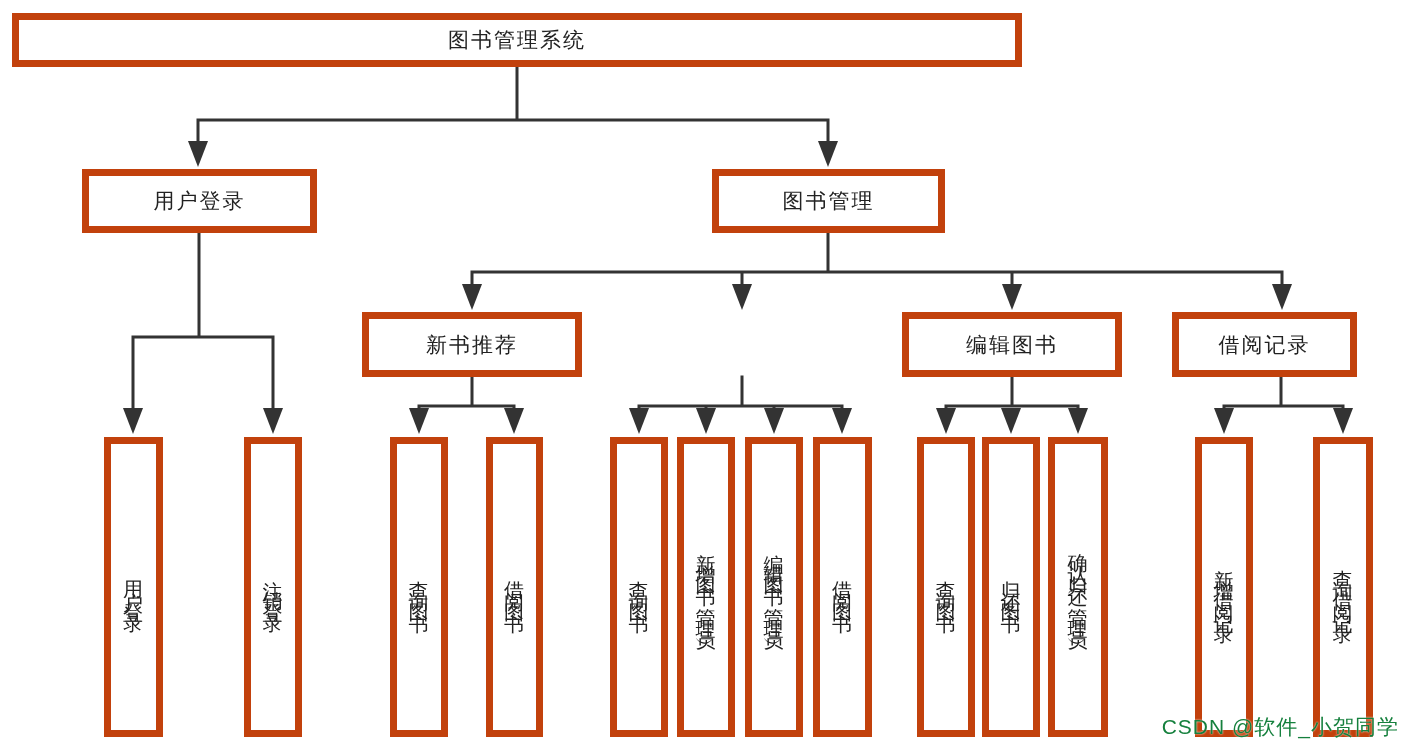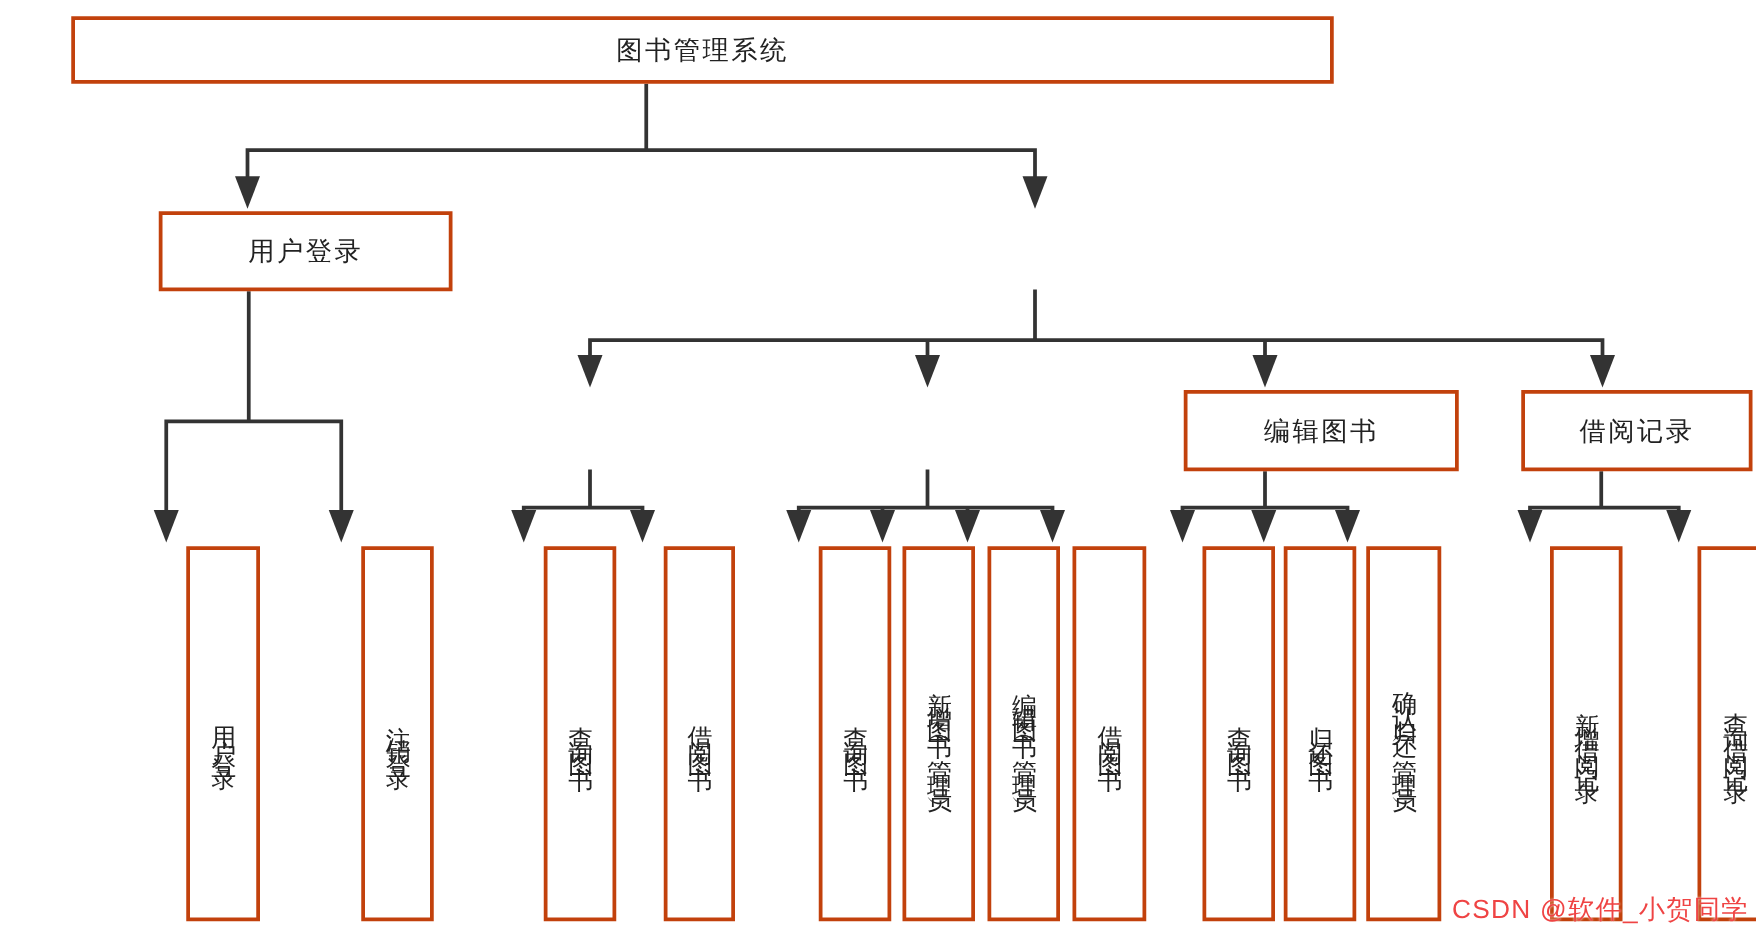--- a/index.html
+++ b/index.html
@@ -12,27 +12,26 @@
     overflow: hidden;
   }
   #edges {
     position: absolute;
     left: 0; top: 0;
     width: 1405px; height: 747px;
   }
   .box {
     position: absolute;
     box-sizing: border-box;
-    border: 3px solid #c2410c;
+    border: 7px solid #c2410c;
     background: #ffffff;
     display: flex;
     align-items: center;
     justify-content: center;
     color: #222222;
-    margin-left: 45px;
   }
   .hlabel {
     font-size: 21px;
     letter-spacing: 2px;
     white-space: nowrap;
   }
   .root-box    { left: 12px;  top: 13px;  width: 1010px; height: 54px; }
   .l2a         { left: 82px;  top: 169px; width: 235px;  height: 64px; }
   .l2b         { left: 712px; top: 169px; width: 233px;  height: 64px; }
   .l3a         { left: 362px; top: 312px; width: 220px;  height: 65px; }
@@ -60,21 +59,21 @@
   .lf9  { left: 917px;  width: 58px; }
   .lf10 { left: 982px;  width: 58px; }
   .lf11 { left: 1048px; width: 60px; }
   .lf12 { left: 1195px; width: 58px; }
   .lf13 { left: 1313px; width: 60px; }
   .watermark {
     position: absolute;
     right: 6px;
     top: 713px;
     font-size: 21px;
-    color: #ef4444;
+    color: #15803d;
     letter-spacing: 1px;
     z-index: 10;
     text-shadow: 0 0 2px #ffffff;
     white-space: nowrap;
   }
 </style>
 </head>
 <body>
 
 <div id="canvas">
@@ -122,21 +121,27 @@
     </g>
   </svg>
 
   <div class="box root-box">
     <span class="hlabel">图书管理系统</span>
   </div>
 
   <div class="box l2a">
     <span class="hlabel">用户登录</span>
   </div>
+  <div class="box l2b">
+    <span class="hlabel">图书管理</span>
+  </div>
 
+  <div class="box l3a">
+    <span class="hlabel">新书推荐</span>
+  </div>
   <div class="box l3c">
     <span class="hlabel">编辑图书</span>
   </div>
   <div class="box l3d">
     <span class="hlabel">借阅记录</span>
   </div>
 
   <div class="box leaf lf1">
     <span class="leaf-label">用户登录</span>
   </div>

